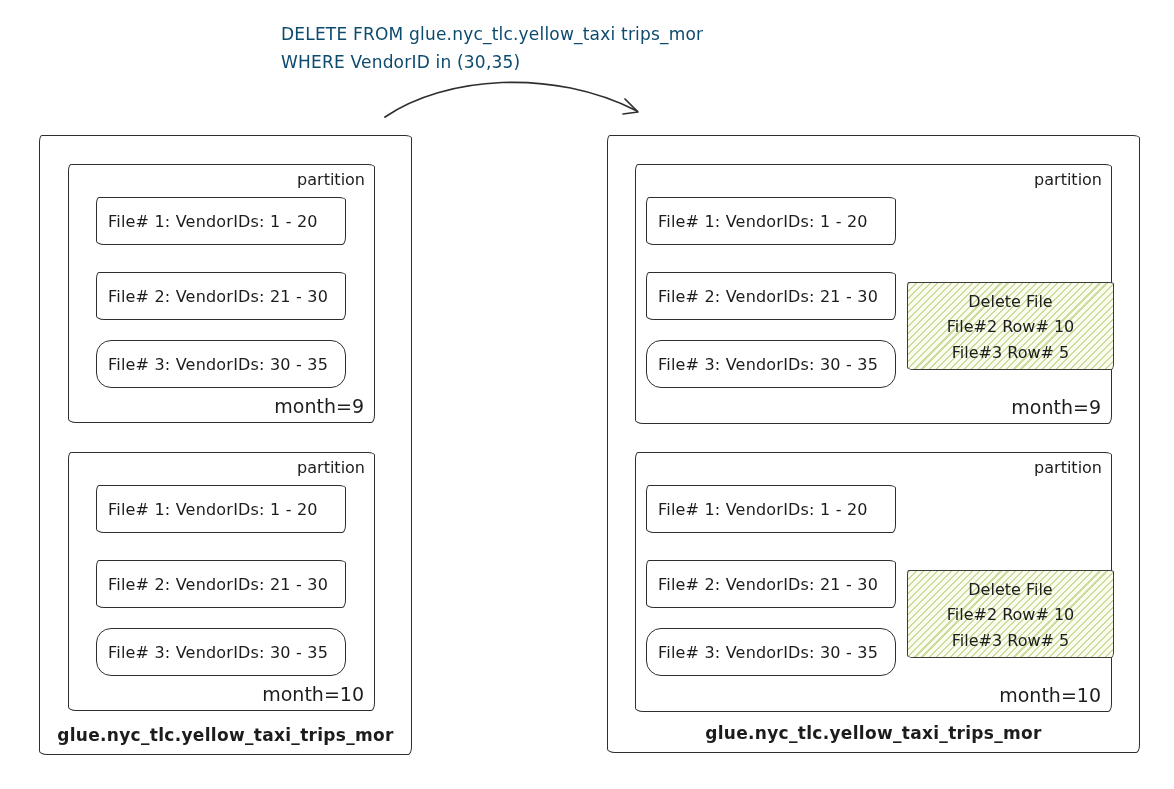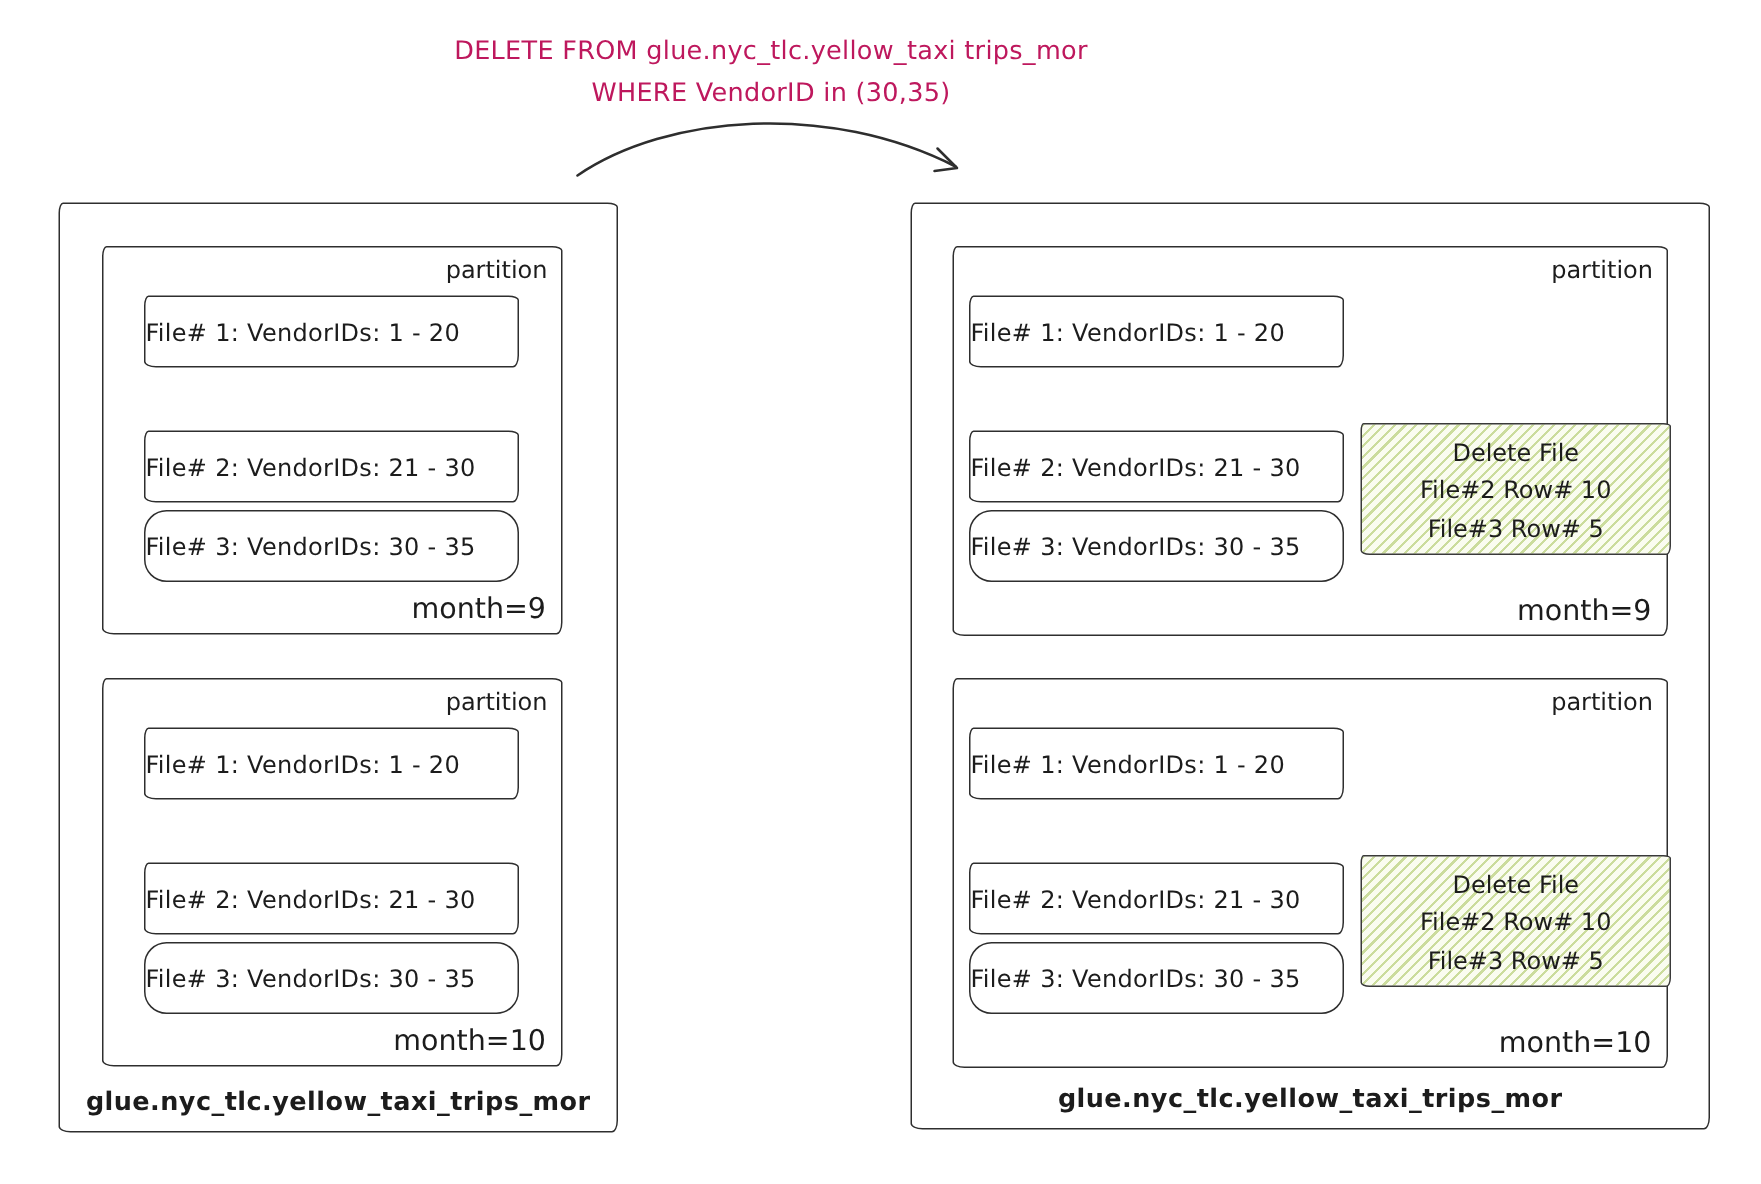--- a/index.html
+++ b/index.html
@@ -16,22 +16,21 @@
     border: 1.6px solid #2e2e2e;
     border-radius: 3px 7px 4px 8px / 7px 3px 8px 4px;
     background: #ffffff;
     box-sizing: border-box;
   }
   .title {
     position: absolute;
     left: 281px;
     top: 20px;
     width: 466px;
-    text-align: center;
-    color: #be185d;
+    color: #0c4a6e;
     font-size: 17px;
     line-height: 28px;
     letter-spacing: 0.2px;
   }
   .arrow-svg {
     position: absolute;
     left: 375px;
     top: 66px;
   }
   .outer-box { position: absolute; top: 135px; }
@@ -51,28 +50,29 @@
   }
   .month-label {
     position: absolute; bottom: 5px; right: 10px;
     font-size: 19px;
   }
   .file-box {
     position: absolute;
     height: 48px;
     display: flex;
     align-items: center;
+    padding-left: 11px;
     font-size: 16px;
     letter-spacing: 0.2px;
     white-space: nowrap;
   }
   .left  .file-box { left: 27px; width: 250px; }
   .right .file-box { left: 10px; width: 250px; }
   .file-box.f1 { top: 32px; }
-  .file-box.f2 { top: 122px; text-align: right; }
+  .file-box.f2 { top: 107px; text-align: right; }
   .file-box.f3 { top: 175px; border-radius: 15px; }
 
   .delete-box {
     position: absolute;
     left: 271px; top: 117px;
     width: 207px; height: 88px;
     border: 1.6px solid #3a3a3a;
     border-radius: 2px 5px 3px 6px / 5px 2px 6px 3px;
     box-sizing: border-box;
     text-align: center;

